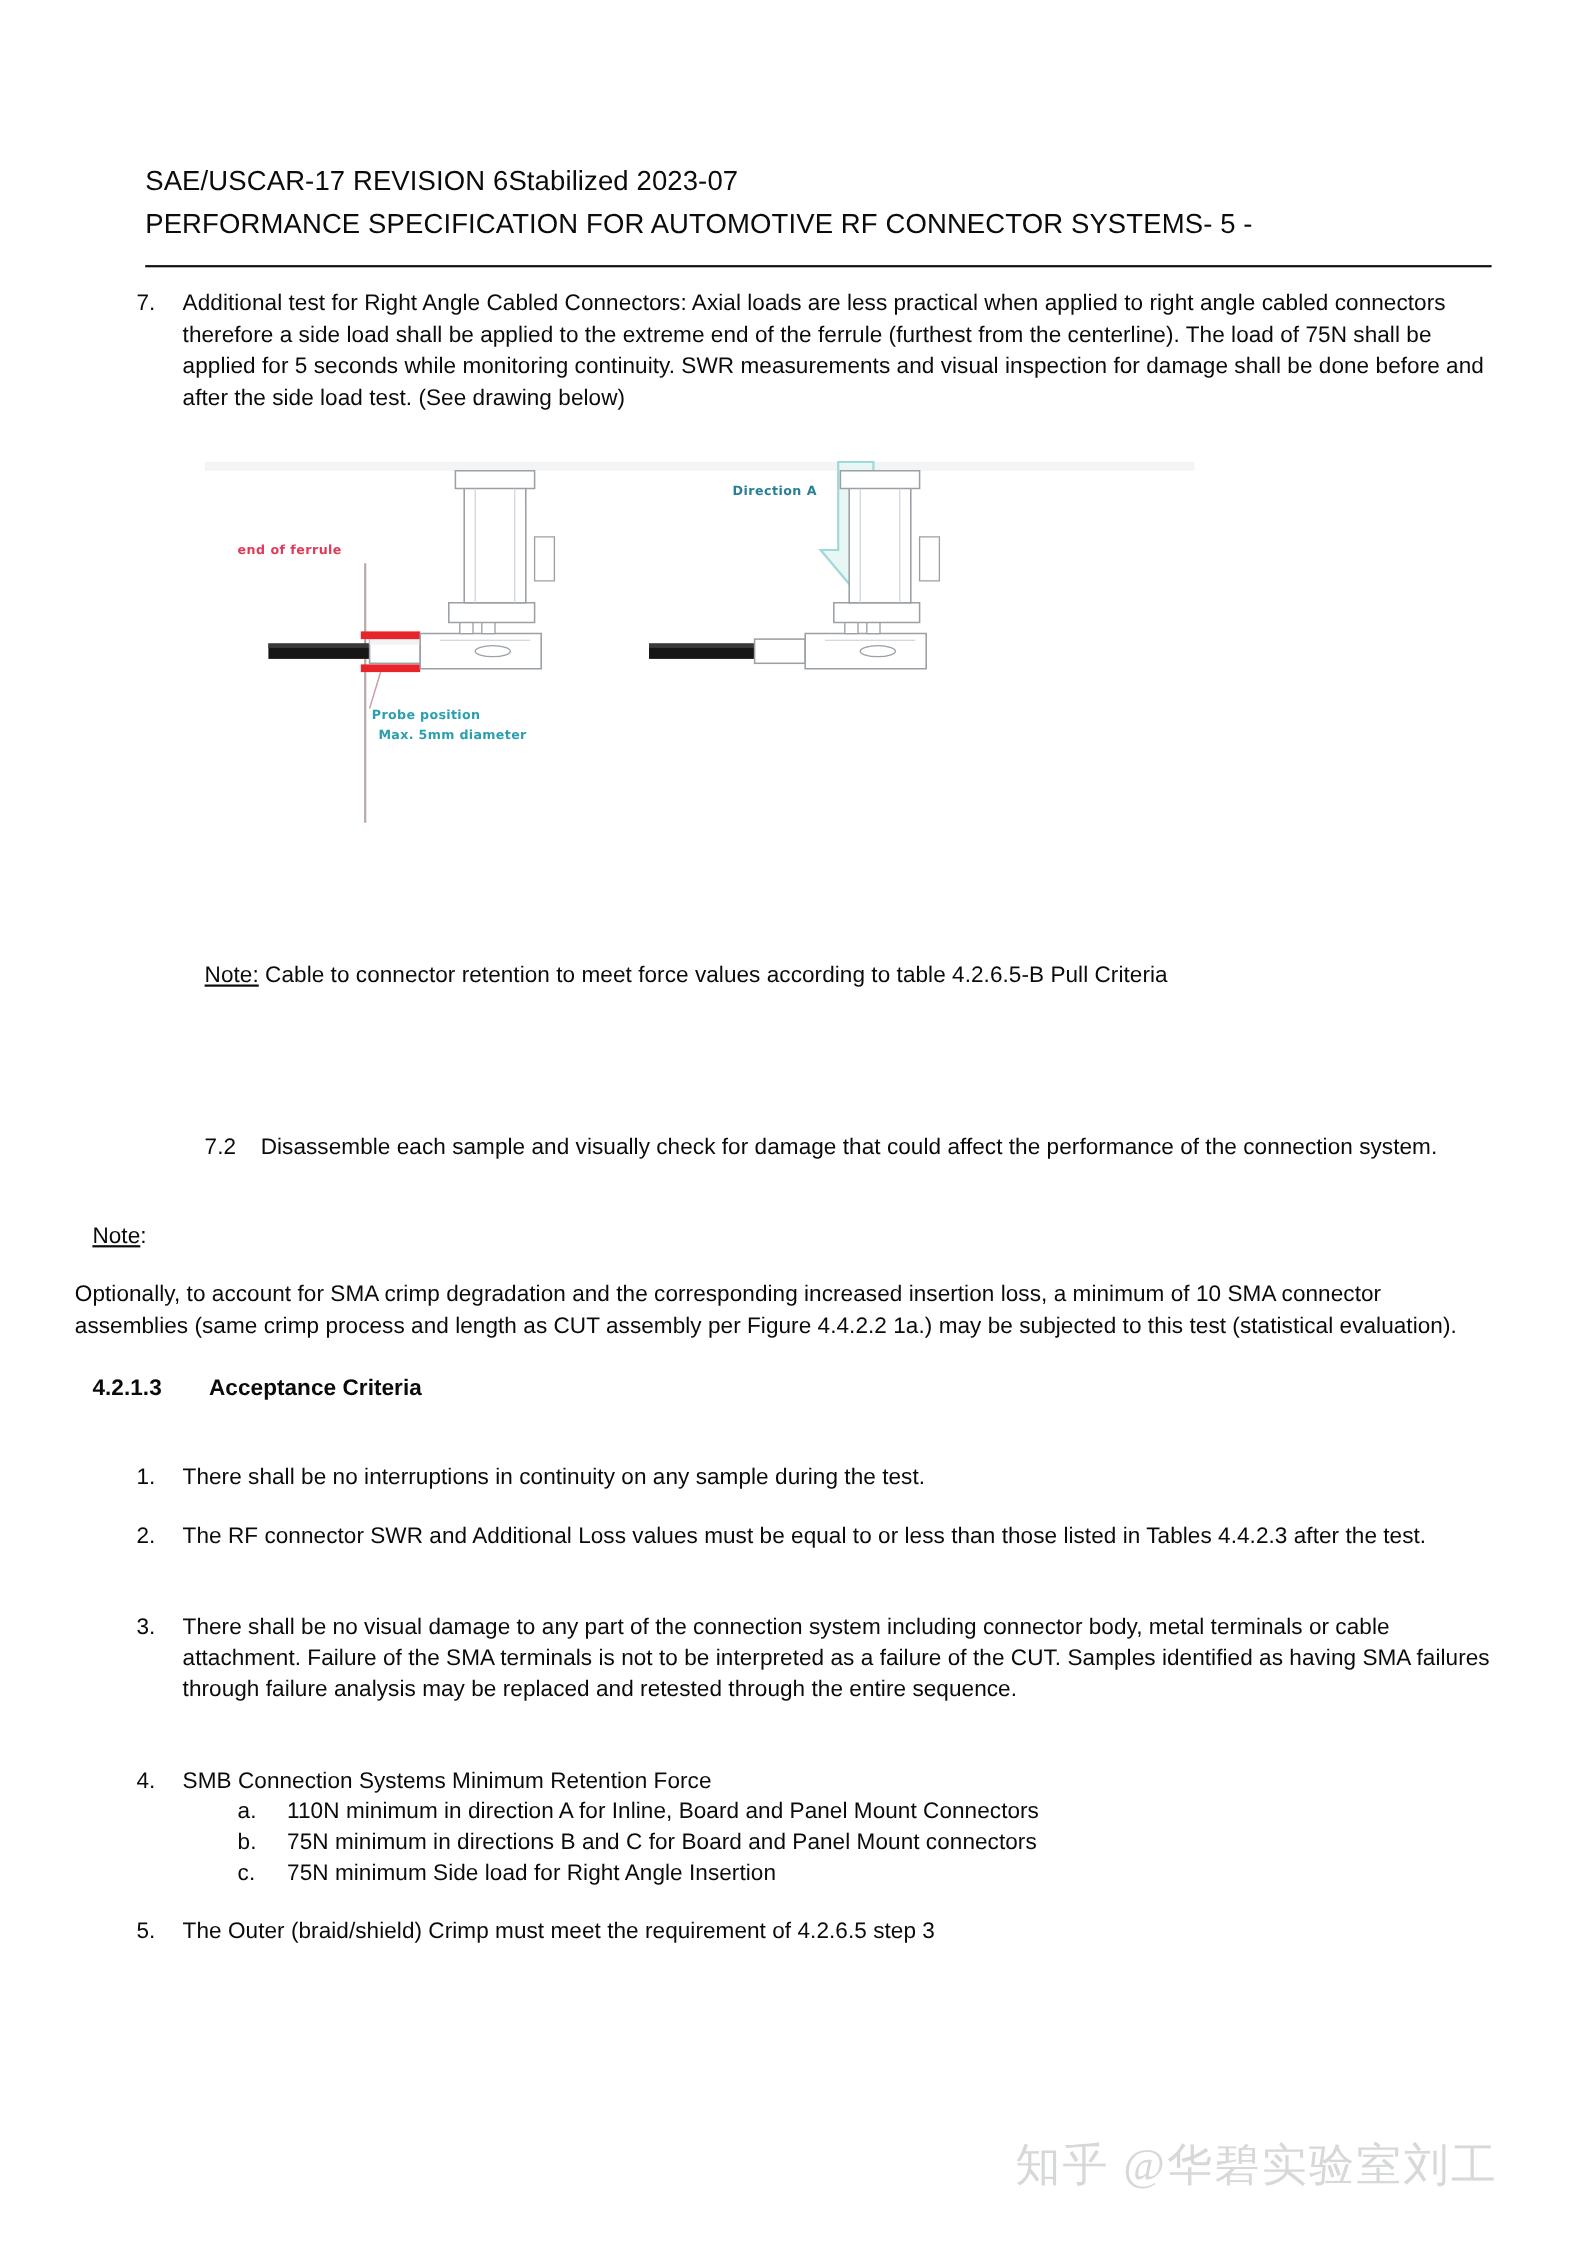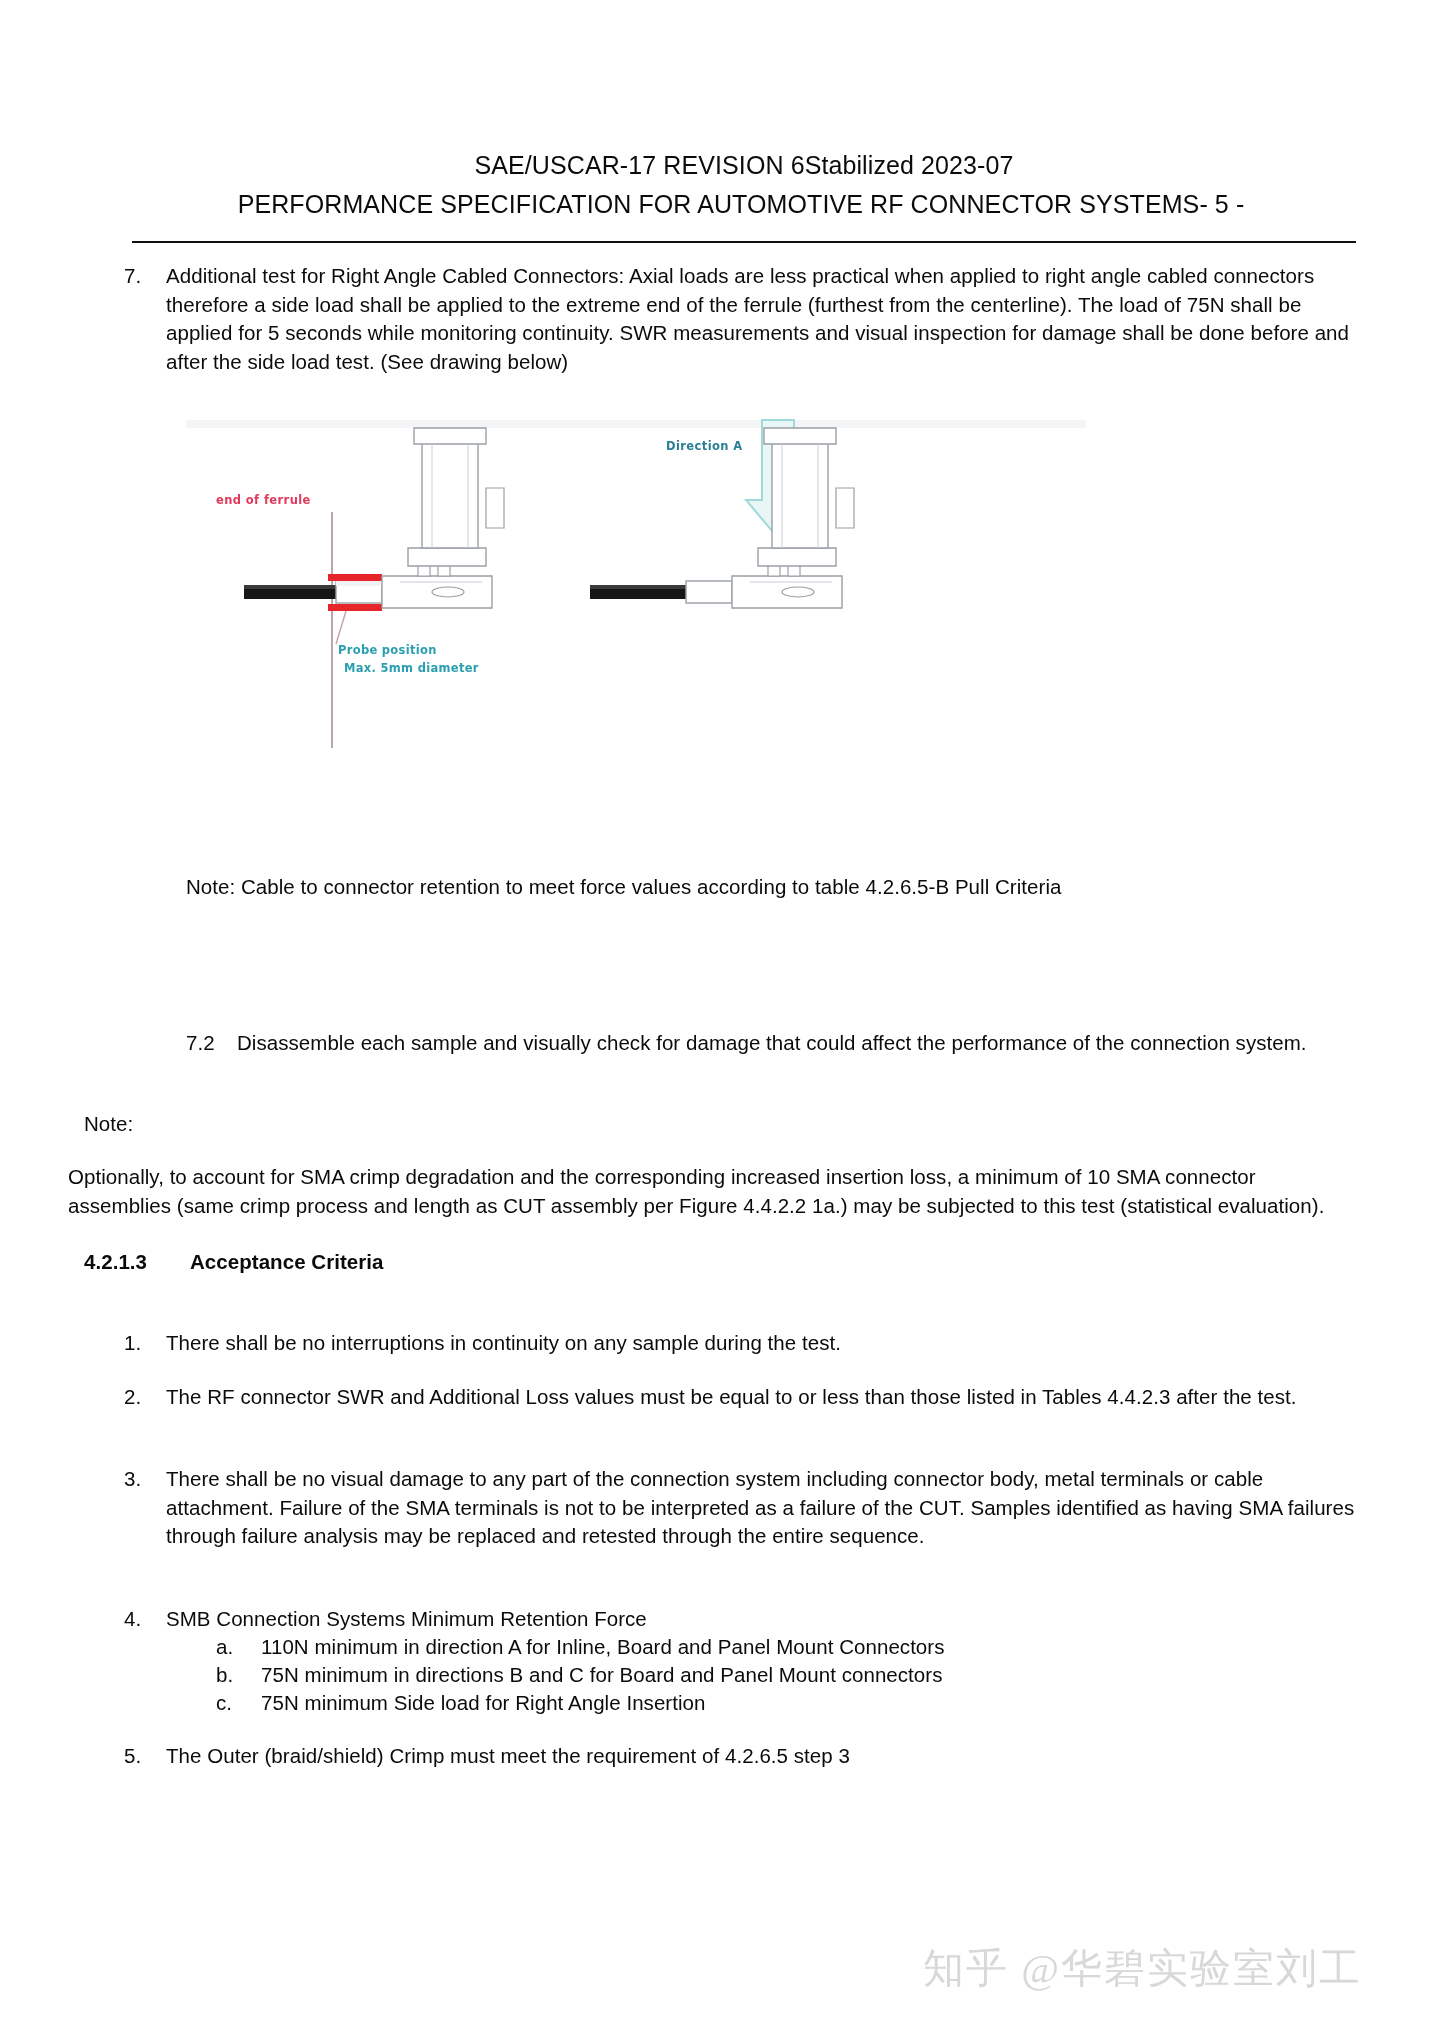--- a/index.html
+++ b/index.html
@@ -24,21 +24,21 @@
 
   
   .header {
     position: absolute;
     left: 84px;
     top: 148px;
     width: 1272px;
   }
   .header-row {
     display: flex;
-    justify-content: center;
+    justify-content: flex-start;
     align-items: baseline;
     font-size: 25px;
     line-height: 34px;
     letter-spacing: 0.1px;
     margin-left: 48px;
   }
   .header-row.second {
     border-bottom: 2px solid #111;
     padding-bottom: 20px;
     margin-top: 5px;
@@ -59,21 +59,21 @@
   .li {
     display: flex;
     align-items: flex-start;
   }
   .li .marker {
     flex: 0 0 auto;
     text-align: left;
   }
   .li .content { flex: 1 1 auto; }
 
-  .u { text-underline-offset: 2px; }
+  .u { text-decoration: underline; text-underline-offset: 2px; }
   .bold { font-weight: bold; }
 
   
   .figure {
     position: absolute;
     left: 186px;
     top: 400px;
     width: 900px;
     height: 440px;
   }

